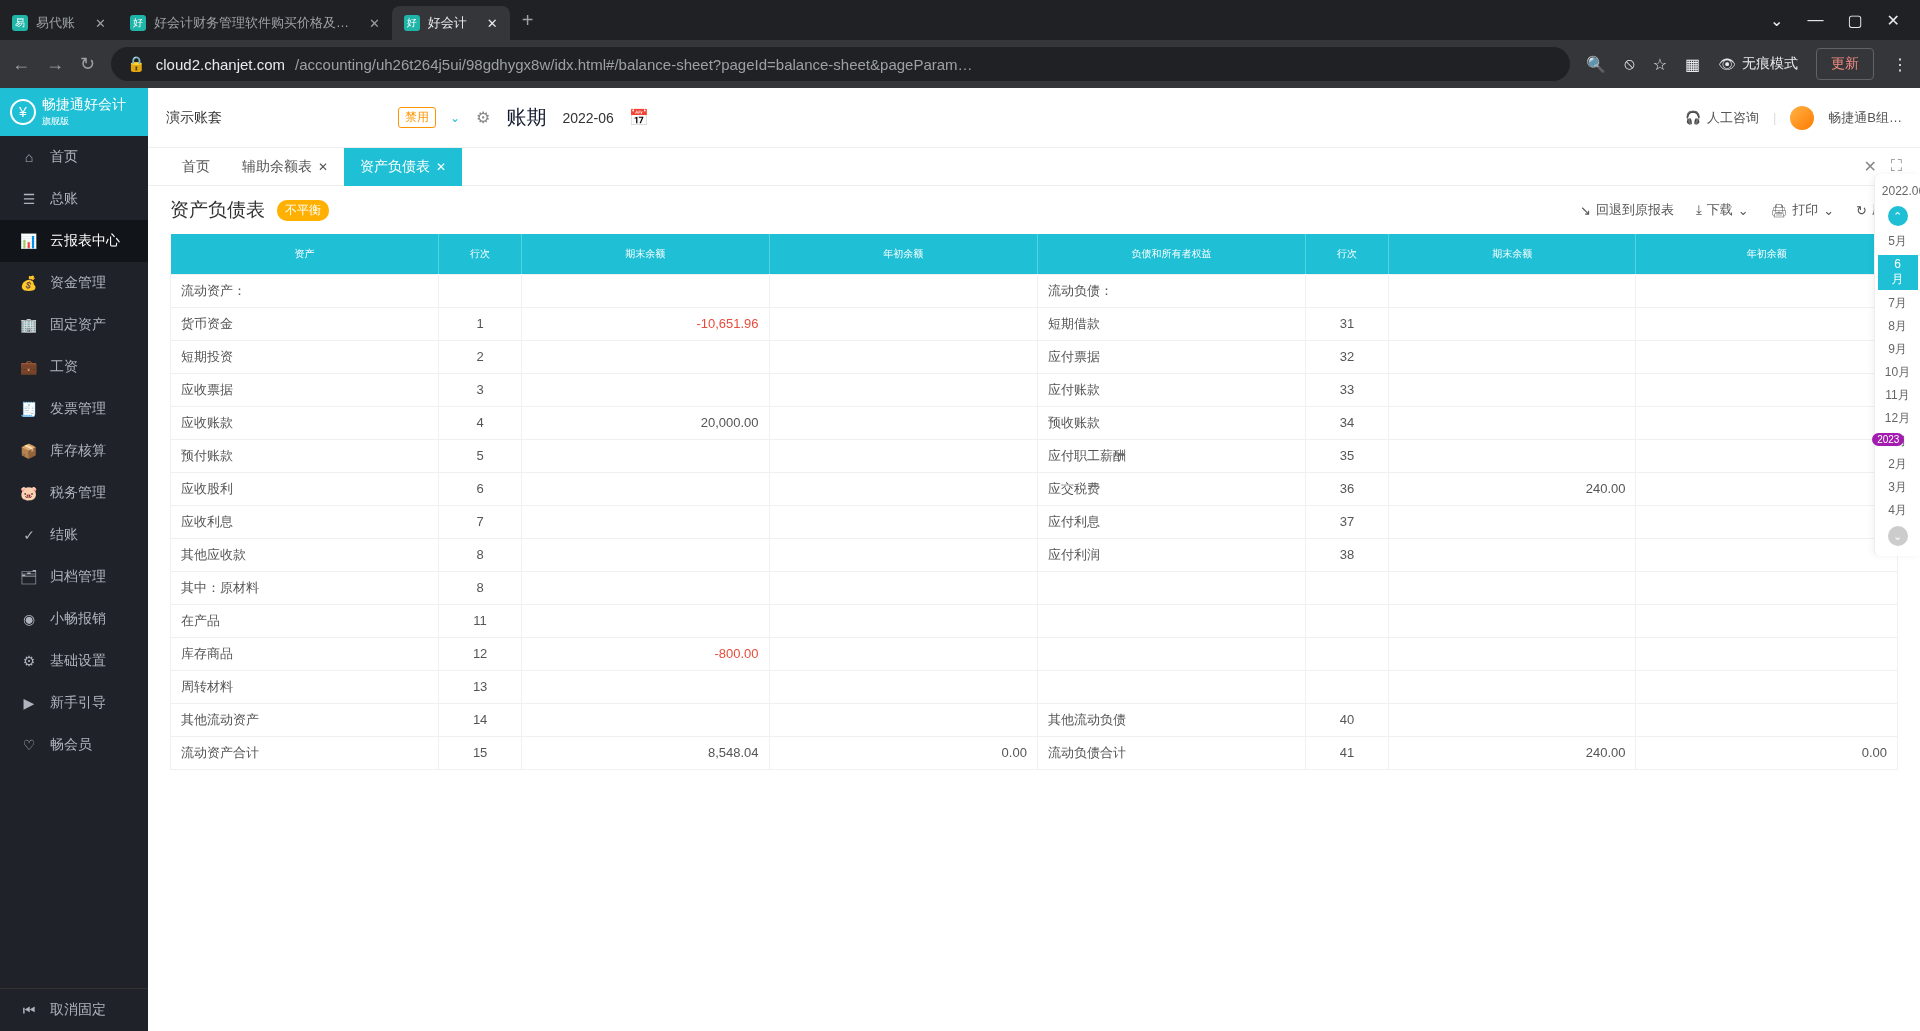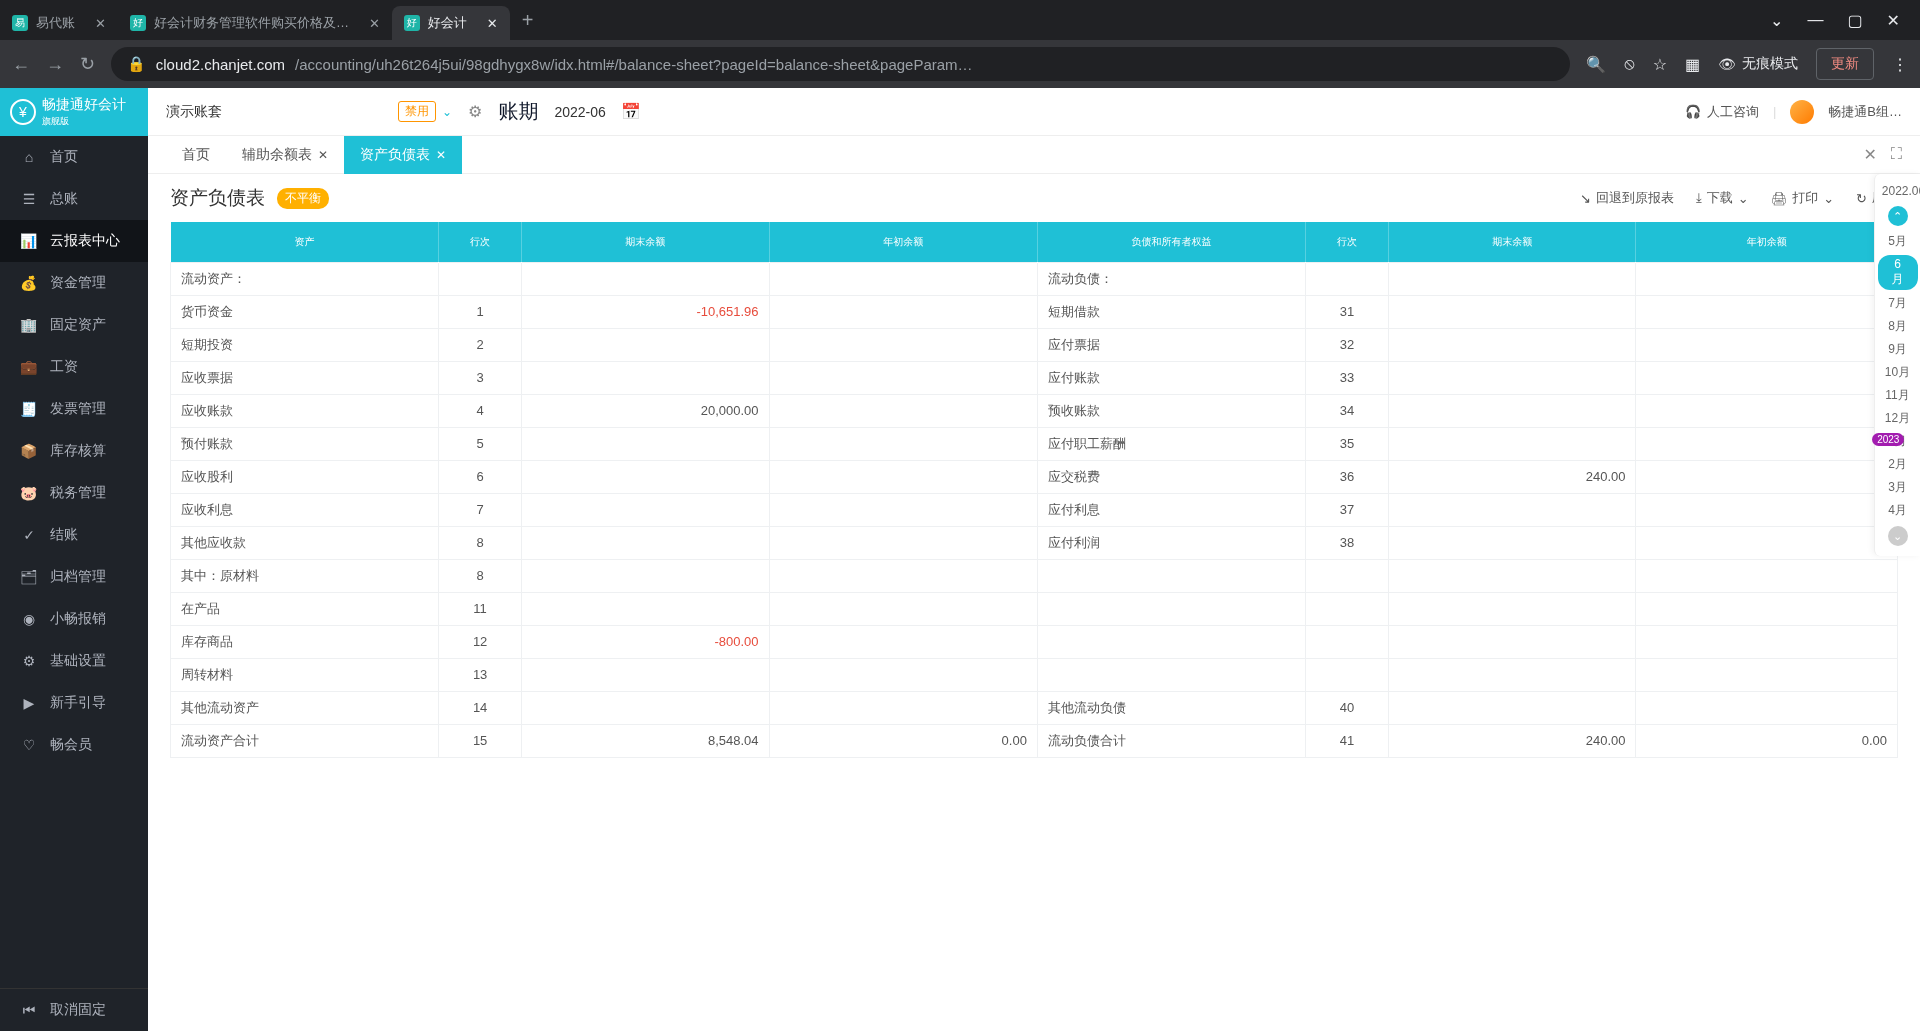--- a/index.html
+++ b/index.html
@@ -35,21 +35,21 @@
 .logo-area .logo-sub { font-size: 9px; }
 .side-item { height: 42px; display: flex; align-items: center; padding: 0 20px; gap: 12px; font-size: 14px; cursor: pointer; }
 .side-item.active { background: #111418; color: #fff; }
 .side-item .s-icon { width: 18px; display: inline-block; text-align: center; }
 .side-bottom { margin-top: auto; border-top: 1px solid #333; }
 
 
 .main { flex: 1; display: flex; flex-direction: column; background: #f5f6f7; position: relative; }
 
 
-.topbar { height: 48px; background: #fff; display: flex; align-items: center; padding: 0 18px; gap: 16px; border-bottom: 1px solid #eee; }
+.topbar { height: 60px; background: #fff; display: flex; align-items: center; padding: 0 18px; gap: 16px; border-bottom: 1px solid #eee; }
 .account-name { font-size: 14px; color: #333; }
 .forbid-badge { border: 1px solid #ff9500; color: #ff9500; font-size: 12px; padding: 1px 6px; border-radius: 3px; }
 .forbid-drop { color: #1fc0d6; font-size: 12px; margin-left: 2px; }
 .gear { color: #888; cursor: pointer; }
 .period-label { font-size: 20px; color: #0f172a; }
 .period-val { font-size: 14px; color: #333; }
 .cal-icon { color: #1fc0d6; cursor: pointer; }
 .topbar-right { margin-left: auto; display: flex; align-items: center; gap: 14px; font-size: 13px; color: #555; }
 .support-link { display: flex; align-items: center; gap: 5px; cursor: pointer; }
 .avatar { width: 24px; height: 24px; background: linear-gradient(135deg,#ffb347,#ff7b00); border-radius: 50%; }
@@ -84,21 +84,21 @@
 .col-liab { width: 195px; }
 .col-row2 { width: 60px; }
 .col-end2 { width: 180px; }
 .col-begin2 { width: 190px; }
 
 
 .month-rail { position: absolute; right: 0; top: 86px; width: 46px; background: #fff; border-left: 1px solid #eee; display: flex; flex-direction: column; align-items: center; padding: 6px 0; border-radius: 6px 0 0 6px; box-shadow: -2px 0 6px rgba(0,0,0,0.05); }
 .month-rail .yr { font-size: 12px; color: #666; padding: 4px 0; margin-left: 12px; }
 .arrow-circle { width: 20px; height: 20px; background: #1fc0d6; color: #fff; border-radius: 50%; display: flex; align-items: center; justify-content: center; font-size: 11px; margin: 4px 0; cursor: pointer; }
 .month-item { font-size: 12px; color: #666; padding: 3px 0; cursor: pointer; width: 100%; text-align: center; position: relative; }
-.month-item.active { background: #1fc0d6; color: #fff; border-radius: 12px; margin: 2px 8px; width: auto; padding: 2px 14px; }
+.month-item.active { background: #1fc0d6; color: #fff; border-radius: 0; margin: 2px 8px; width: auto; padding: 2px 14px; }
 .year-badge { position: absolute; left: -16px; background: #a21caf; color: #fff; font-size: 10px; border-radius: 8px; padding: 1px 5px; }
 </style>
 </head>
 <body>
 
 <div class="browser-top">
   <div class="tab">
     <span class="favicon">易</span>
     <span>易代账</span>
     <span class="close-x">✕</span>
@@ -222,21 +222,21 @@
         <span class="s-icon">⏮</span>
         <span>取消固定</span>
       </div>
     </div>
   </div>
 
   <div class="main">
 
     <div class="topbar">
       <span class="account-name">演示账套</span>
-      <span style="display:flex;align-items:center;margin-left:160px;gap:4px;">
+      <span style="display:flex;align-items:center;margin-left:160px;gap:12px;">
         <span class="forbid-badge">禁用</span>
         <span class="forbid-drop">⌄</span>
       </span>
       <span class="gear">⚙</span>
       <span class="period-label">账期</span>
       <span class="period-val">2022-06</span>
       <span class="cal-icon">📅</span>
       <div class="topbar-right">
         <span class="support-link">
           <span>🎧</span>

